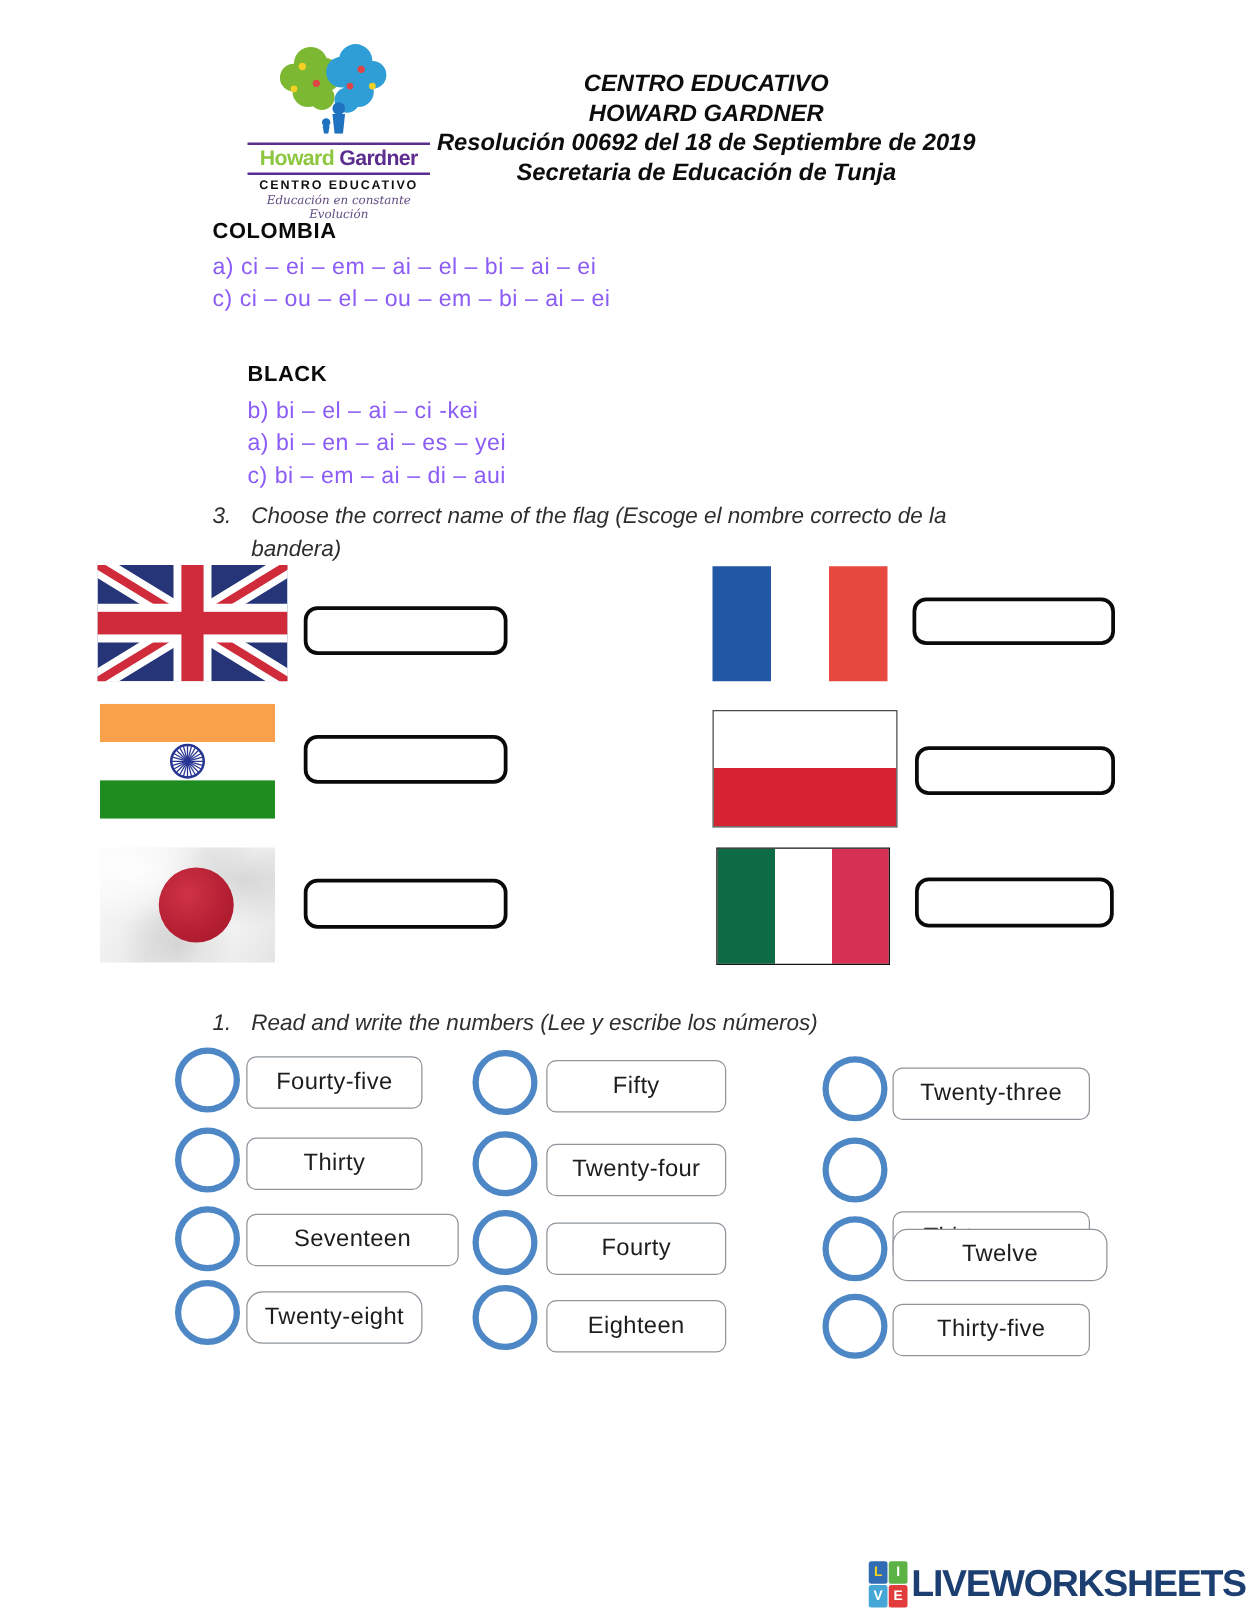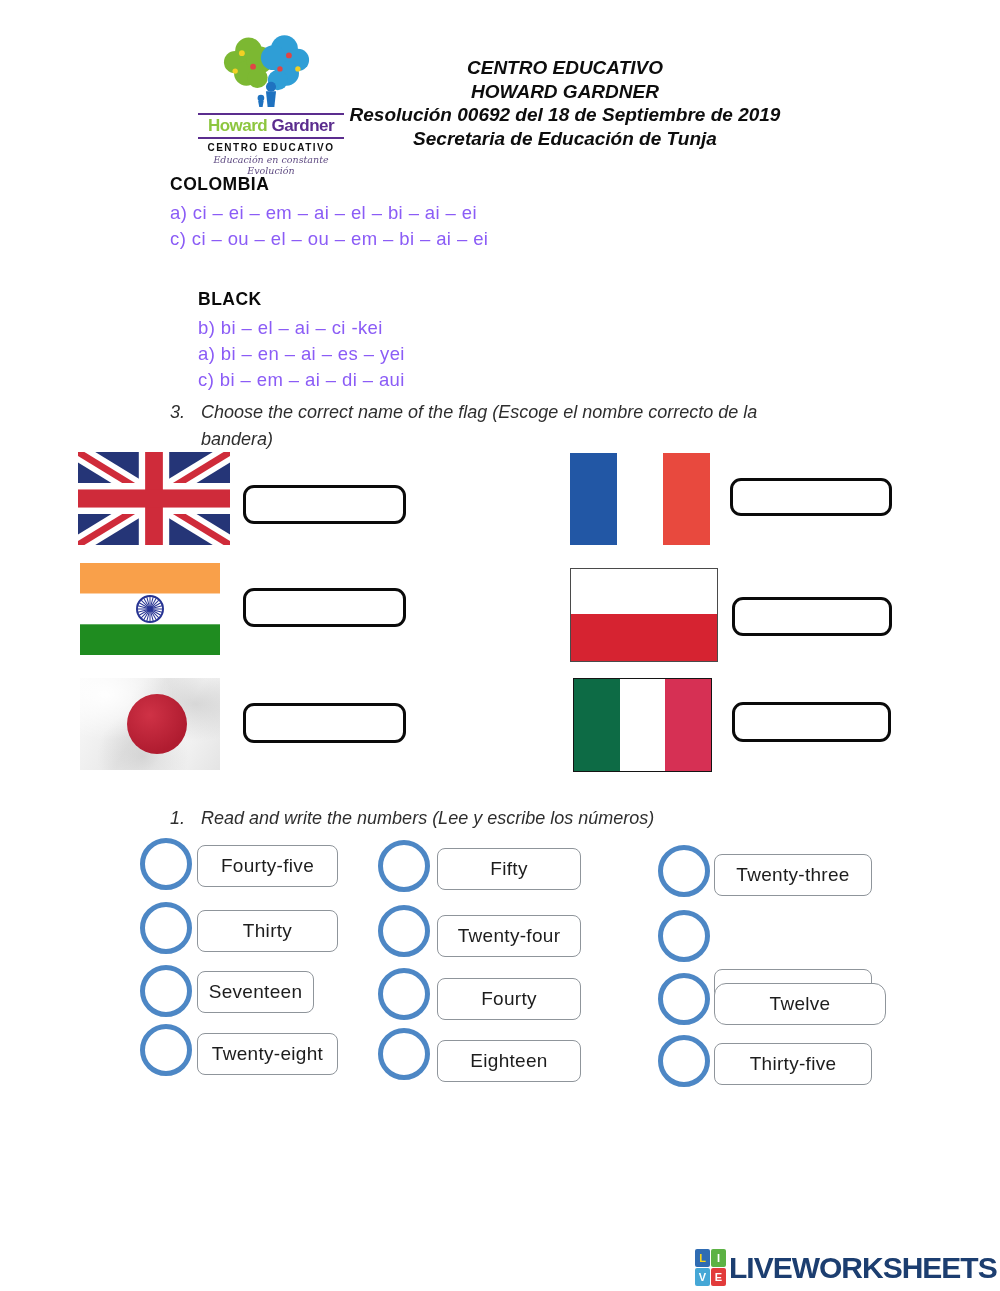--- a/index.html
+++ b/index.html
@@ -211,25 +211,25 @@
 
   <div class="num-circle" style="left:140px;top:838px;"></div>
   <div class="num-box" style="left:197px;top:845px;width:141px;">
       <span>Fourty-five</span>
     </div>
   <div class="num-circle" style="left:140px;top:902px;"></div>
   <div class="num-box" style="left:197px;top:910px;width:141px;">
       <span>Thirty</span>
     </div>
   <div class="num-circle" style="left:140px;top:965px;"></div>
-  <div class="num-box" style="left:197px;top:971px;width:117px;">
+  <div class="num-box" style="left:197px;top:971px;width:170px;">
       <span>Seventeen</span>
     </div>
   <div class="num-circle" style="left:140px;top:1024px;"></div>
-  <div class="num-box" style="left:197px;top:1033px;width:141px;">
+  <div class="num-box" style="left:197px;top:1033px;width:141px;border-radius:13px;">
       <span>Twenty-eight</span>
     </div>
 
   <div class="num-circle" style="left:378px;top:840px;"></div>
   <div class="num-box" style="left:437px;top:848px;width:144px;">
       <span>Fifty</span>
     </div>
   <div class="num-circle" style="left:378px;top:905px;"></div>
   <div class="num-box" style="left:437px;top:915px;width:144px;">
       <span>Twenty-four</span>

